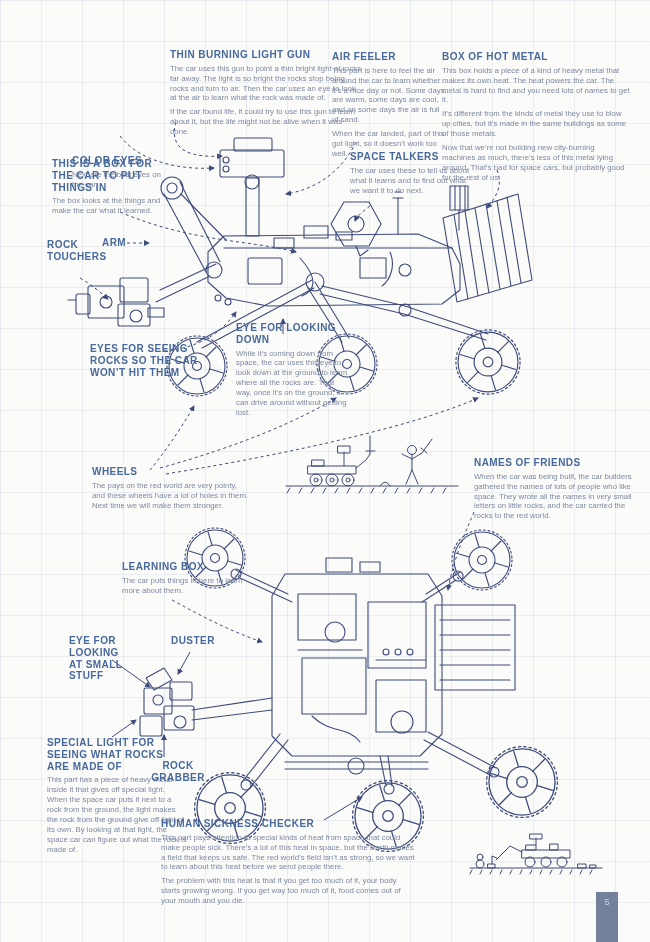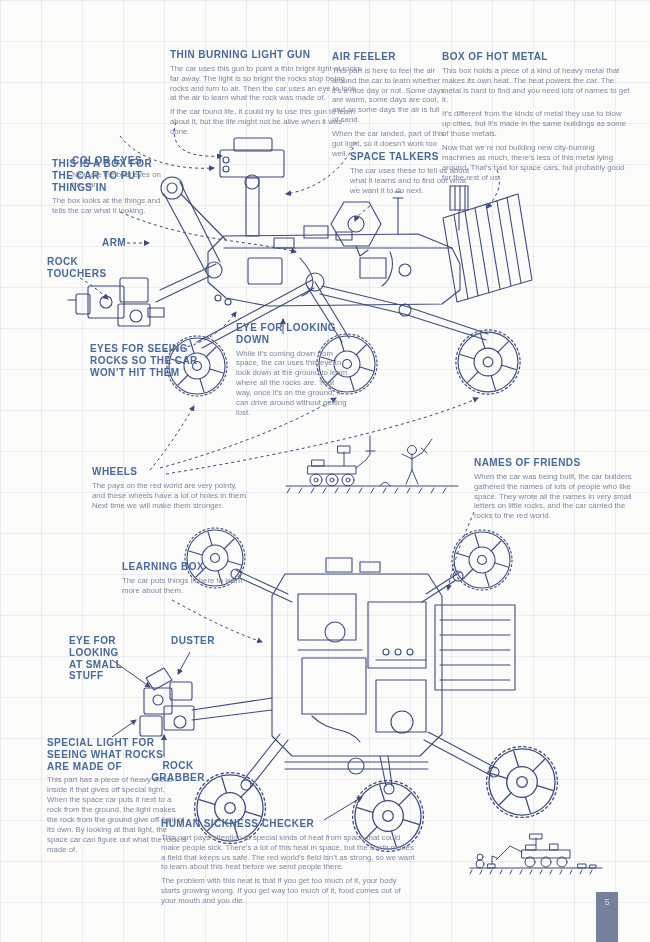--- a/index.html
+++ b/index.html
@@ -29,21 +29,21 @@
     display:flex;justify-content:center;padding-top:6px;box-sizing:border-box;
   }
   
   .co-thin{left:170px;top:49px;width:192px;}
   .co-air{left:332px;top:51px;width:114px;}
   .co-hot{left:442px;top:51px;width:188px;}
   .co-coloreyes{left:72px;top:107px;width:100px;margin-top:48px;}
   .co-boxthings{left:52px;top:158px;width:122px;}
   .co-spacetalkers{left:350px;top:151px;width:124px;}
   .co-arm{left:102px;top:237px;width:50px;}
-  .co-rocktouchers{left:47px;top:256px;width:78px;}
+  .co-rocktouchers{left:47px;top:239px;width:78px;}
   .co-eyesrocks{left:90px;top:343px;width:132px;}
   .co-eyedown{left:236px;top:322px;width:114px;}
   .co-wheels{left:92px;top:466px;width:160px;}
   .co-names{left:474px;top:445px;width:164px;margin-top:12px;}
   .co-learnbox{left:122px;top:561px;width:122px;}
   .co-eyesmall{left:69px;top:635px;width:64px;}
   .co-duster{left:171px;top:635px;width:60px;}
   .co-speclight{left:47px;top:737px;width:140px;}
   .co-rockgrab{left:147px;top:760px;width:62px;text-align:center;}
   .co-sickness{left:161px;top:818px;width:256px;}
@@ -301,21 +301,21 @@
     <p class="co-body">Now that we’re not building new city-burning machines as much, there’s less of this metal lying around. That’s bad for space cars, but probably good for the rest of us.</p>
   </div>
 
   <div class="callout co-coloreyes">
     <h3 class="co-title">COLOR EYES</h3>
     <p class="co-body">Next are the best eyes on the car.</p>
   </div>
 
   <div class="callout co-boxthings">
     <h3 class="co-title">THIS IS A BOX FOR THE CAR TO PUT THINGS IN</h3>
-    <p class="co-body">The box looks at the things and tells the car what it looking.</p>
+    <p class="co-body">The box looks at the things and make the car what it learned.</p>
   </div>
 
   <div class="callout co-spacetalkers">
     <h3 class="co-title">SPACE TALKERS</h3>
     <p class="co-body">The car uses these to tell us about what it learns and to find out what we want it to do next.</p>
   </div>
 
   <div class="callout co-arm">
     <h3 class="co-title">ARM</h3>
   </div>

